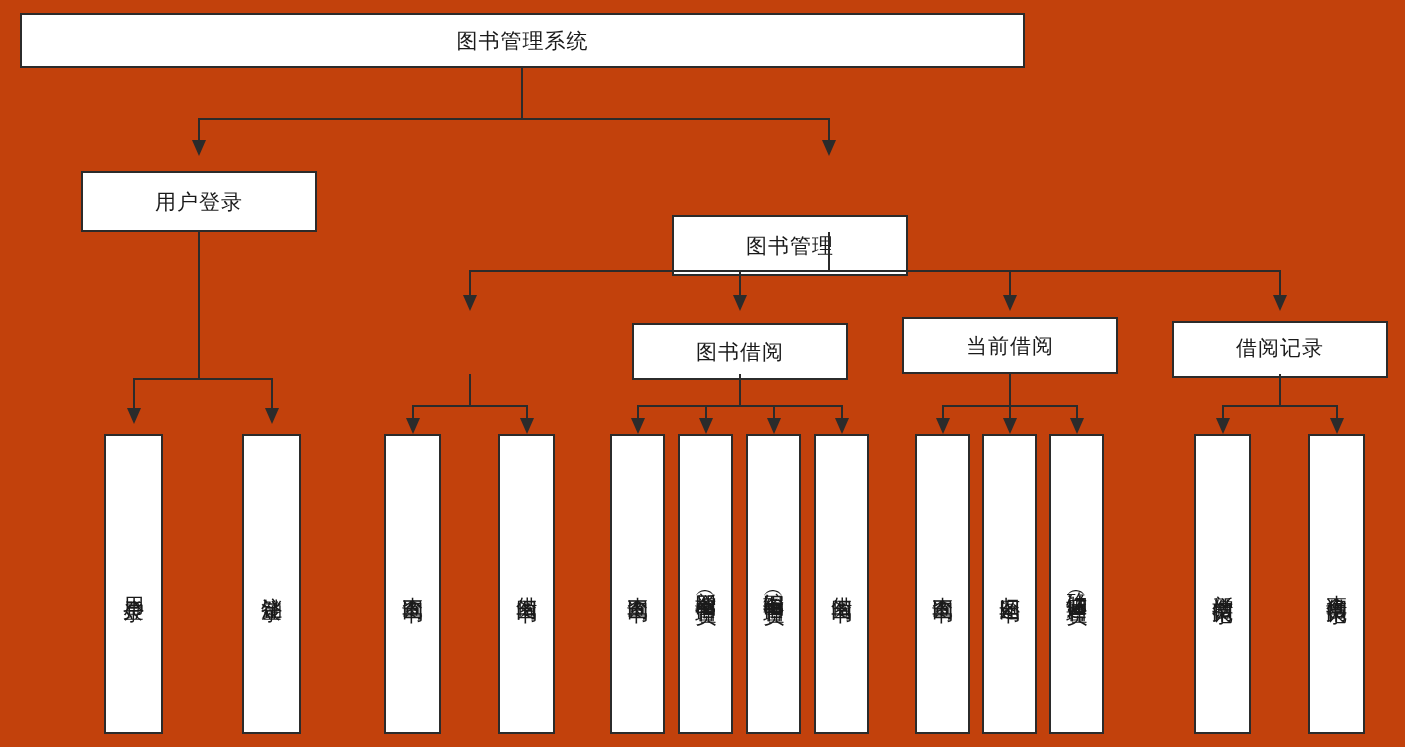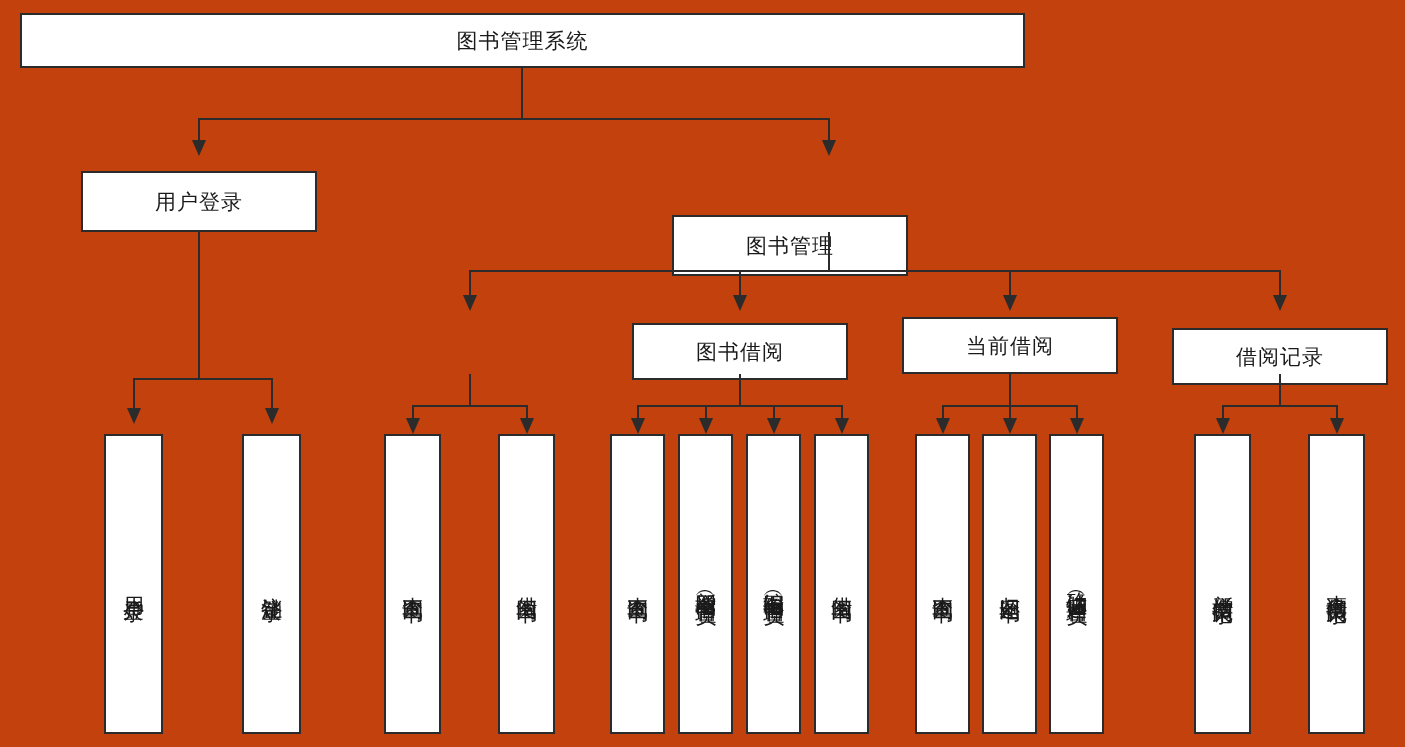--- a/index.html
+++ b/index.html
@@ -117,21 +117,21 @@
   <div class="arrow" style="left:1003px; top:295px;"></div>
   <div class="edge v" style="left:1279px; top:270px; width:2px; height:28px;"></div>
   <div class="arrow" style="left:1273px; top:295px;"></div>
 
   <div class="node horiz" style="left:632px; top:317px; width:216px; height:57px;margin-top:6px;">
     <span>图书借阅</span>
   </div>
   <div class="node horiz" style="left:902px; top:317px; width:216px; height:57px;">
     <span>当前借阅</span>
   </div>
-  <div class="node horiz" style="left:1172px; top:328px; width:216px; height:57px;">
+  <div class="node horiz" style="left:1172px; top:321px; width:216px; height:57px;font-family:Liberation Mono, monospace;">
     <span>借阅记录</span>
   </div>
 
   <div class="edge v" style="left:469px; top:374px; width:2px; height:33px;"></div>
   <div class="edge h" style="left:412px; top:405px; width:116px; height:2px;"></div>
   <div class="edge v" style="left:412px; top:405px; width:2px; height:18px;"></div>
   <div class="arrow" style="left:406px; top:418px;"></div>
   <div class="edge v" style="left:526px; top:405px; width:2px; height:18px;"></div>
   <div class="arrow" style="left:520px; top:418px;"></div>
 

